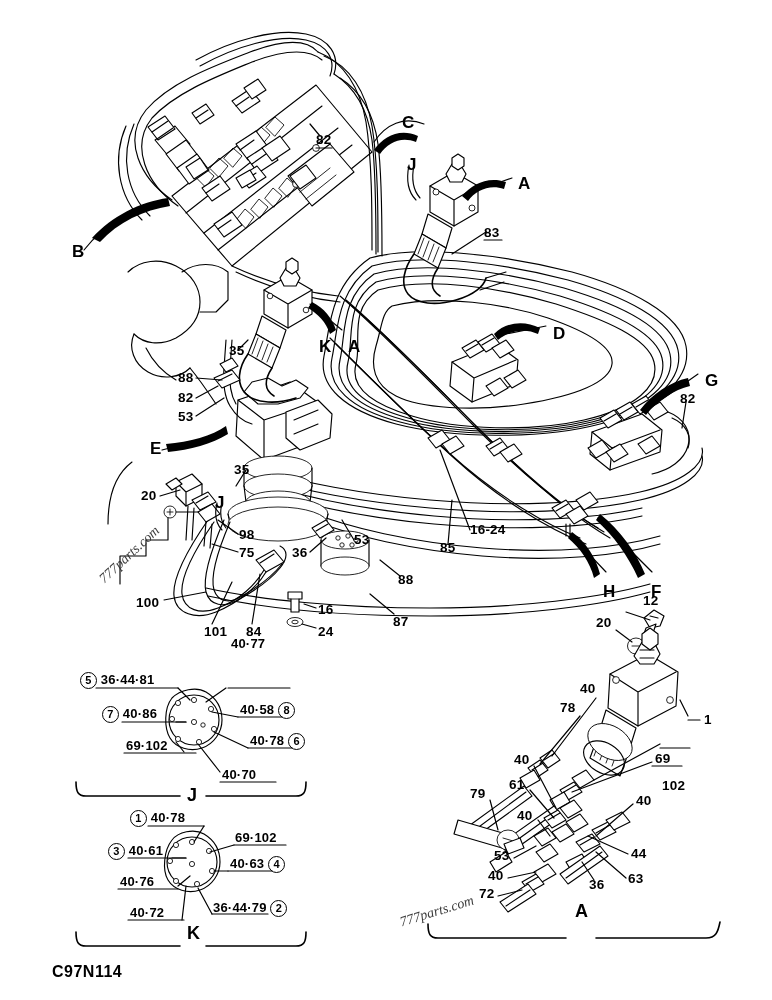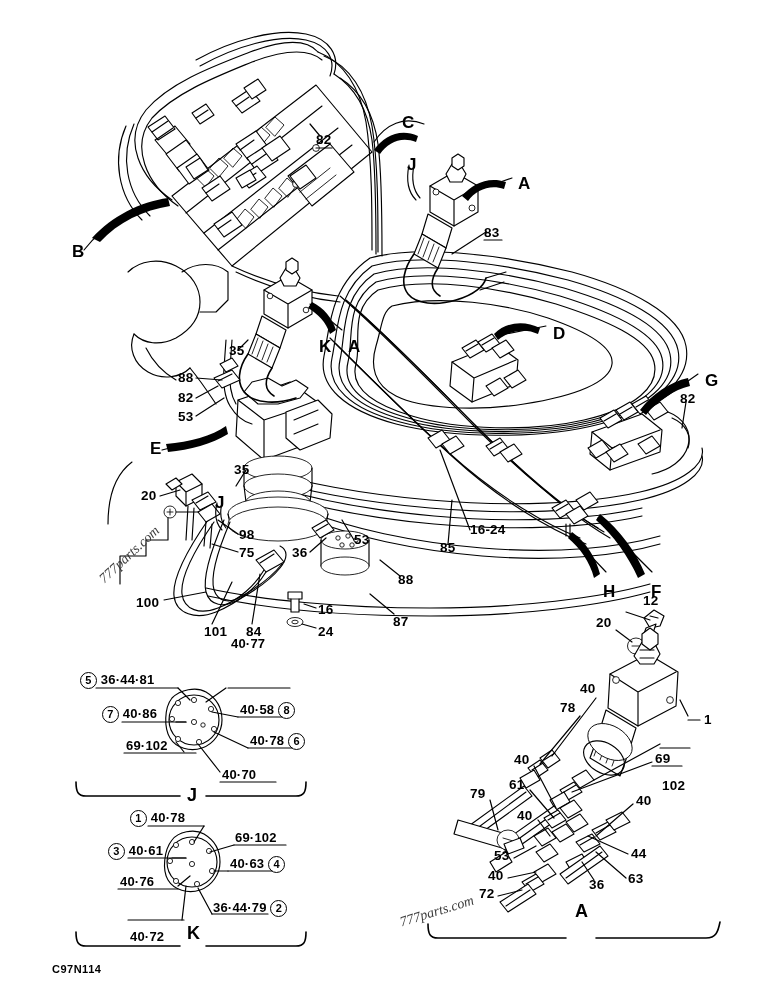--- a/index.html
+++ b/index.html
@@ -26,21 +26,21 @@
   .det{font-size:13px;font-weight:bold;}
   .circnum{
     display:inline-block;
     width:15px;height:15px;line-height:15px;
     border:1.4px solid #000;border-radius:50%;
     text-align:center;font-size:11px;font-weight:bold;
     vertical-align:middle;
   }
   .code{
     position:absolute;left:52px;top:963px;
-    font-size:11px;font-weight:bold;letter-spacing:0.5px;
+    font-size:16px;font-weight:bold;letter-spacing:0.5px;
   }
   .wm{
     position:absolute;
     font-family:"Liberation Serif", serif;
     font-style:italic;
     font-size:14px;
     color:#2b2b2b;
     white-space:nowrap;
     opacity:.92;
   }
@@ -638,21 +638,21 @@
     <span class="circnum">3</span>
     <span>40·61</span>
   </div>
   <div class="lbl det" style="left:230px;top:856px;">
     <span>40·63</span>
     <span class="circnum">4</span>
   </div>
   <div class="lbl det" style="left:120px;top:875px;">
     <span>40·76</span>
   </div>
-  <div class="lbl det" style="left:130px;top:906px;margin-top:24px;">
+  <div class="lbl det" style="left:130px;top:906px;">
     <span>40·72</span>
   </div>
   <div class="lbl det" style="left:213px;top:900px;">
     <span>36·44·79</span>
     <span class="circnum">2</span>
   </div>
   <div class="lbl sect-big" style="left:187px;top:924px;">K</div>
 
   <div class="lbl num" style="left:618px;top:594px;margin-left:25px;">12</div>
   <div class="lbl num" style="left:596px;top:616px;">20</div>

